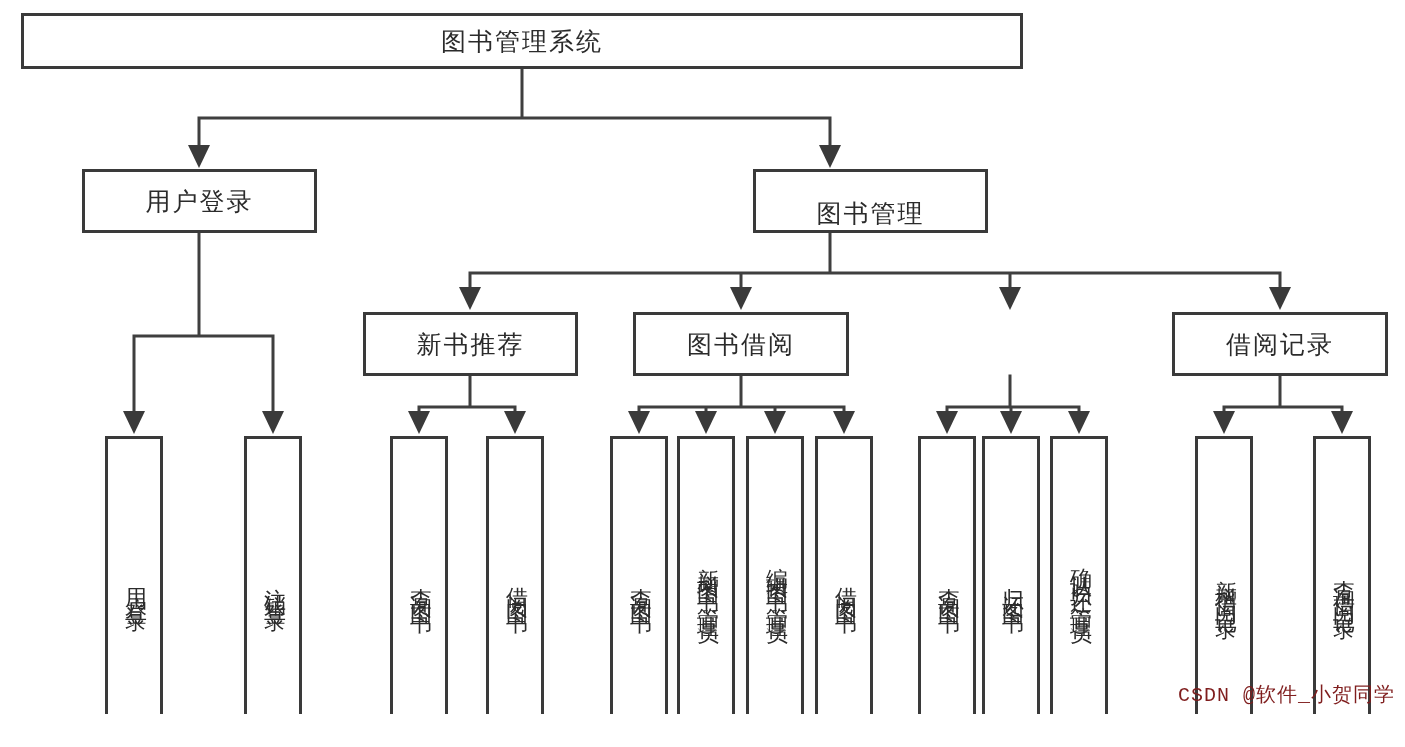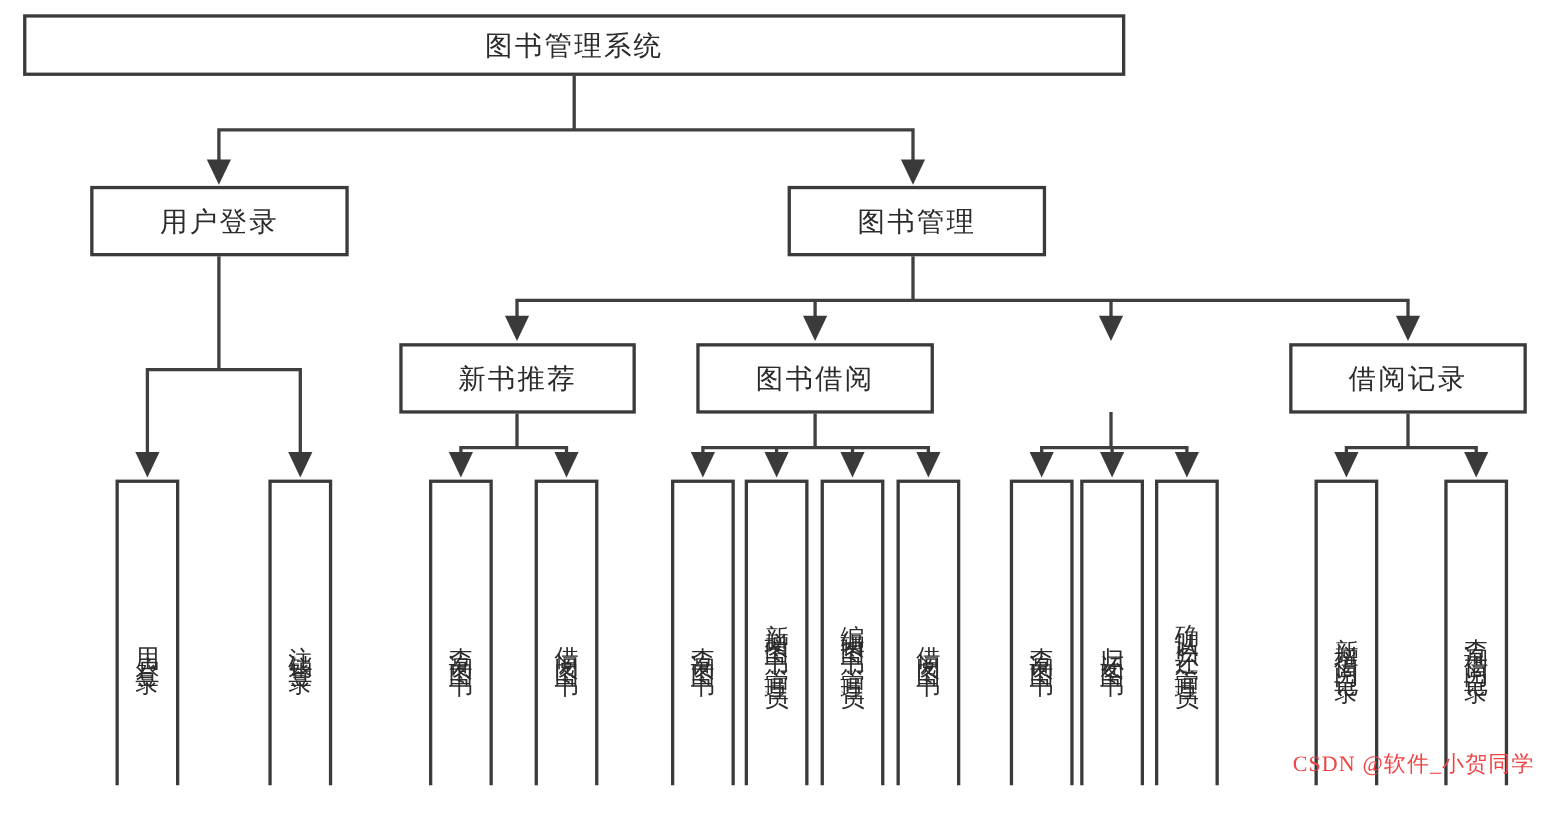--- a/index.html
+++ b/index.html
@@ -2,21 +2,21 @@
 <html><head>
 <meta charset="utf-8">
 <style>
   * { margin: 0; padding: 0; box-sizing: border-box; }
   html, body { background: #ffffff; }
   .canvas {
     position: relative;
     width: 1405px;
     height: 714px;
     background: #ffffff;
-    font-family: Liberation Serif, serif;
+    font-family: Liberation Mono, monospace;
     overflow: hidden;
   }
   .connectors {
     position: absolute;
     left: 0; top: 0;
     width: 1405px; height: 747px;
   }
   .connectors path {
     fill: none;
     stroke: #3f3f3f;
@@ -42,21 +42,21 @@
     line-height: 1;
     letter-spacing: 8px;
     white-space: nowrap;
   }
   .watermark {
     position: absolute;
     right: 10px;
     bottom: 6px;
     font-size: 20px;
     letter-spacing: 1px;
-    color: #ef4444;
+    color: #7f1d1d;
     z-index: 5;
     white-space: nowrap;
   }
 </style>
 </head>
 <body>
 
 <div class="canvas">
 
   <svg class="connectors" viewBox="0 0 1405 747" xmlns="http://www.w3.org/2000/svg">
@@ -102,21 +102,21 @@
     </g>
   </svg>
 
   <div class="node h" style="left:21px; top:13px; width:1002px; height:56px;">
     <span>图书管理系统</span>
   </div>
 
   <div class="node h" style="left:82px; top:169px; width:235px; height:64px;">
     <span>用户登录</span>
   </div>
-  <div class="node h" style="left:716px; top:169px; width:235px; height:64px;">
+  <div class="node h" style="left:753px; top:169px; width:235px; height:64px;align-items:flex-end;">
     <span>图书管理</span>
   </div>
 
   <div class="node h" style="left:363px; top:312px; width:215px; height:64px;">
     <span>新书推荐</span>
   </div>
   <div class="node h" style="left:633px; top:312px; width:216px; height:64px;">
     <span>图书借阅</span>
   </div>
   <div class="node h" style="left:1172px; top:312px; width:216px; height:64px;">

